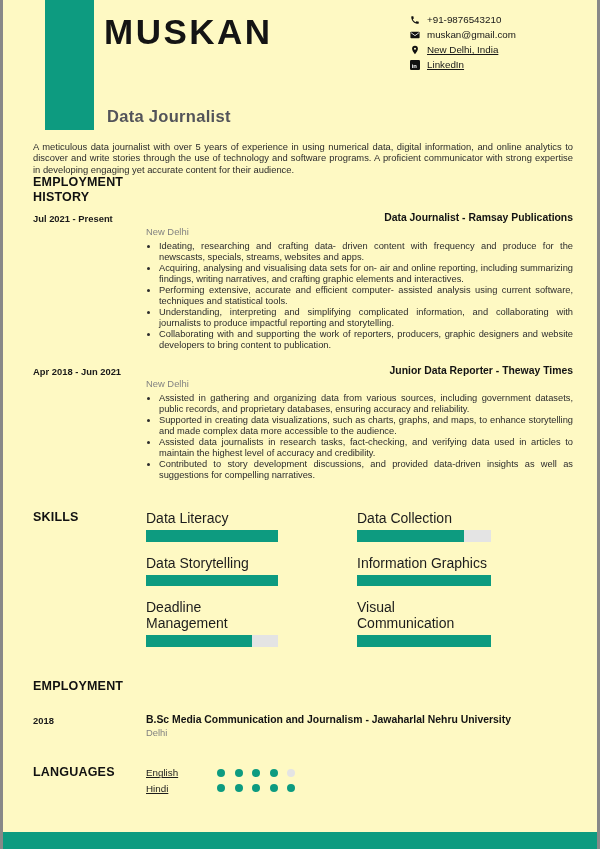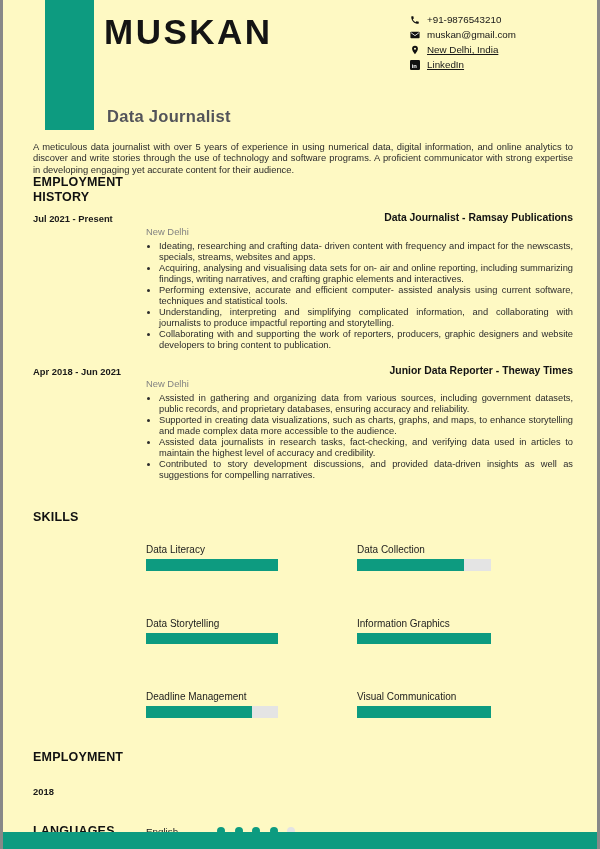--- a/index.html
+++ b/index.html
@@ -29,21 +29,21 @@
   .h-employment { width:110px; }
   .job1 { margin-top:7px; }
   .job2 { margin-top:14px; }
   .dates { font-size:9.4px; font-weight:bold; color:#1a1a1a; padding-right:8px; padding-top:1px; }
   .job-title { font-size:10.4px; font-weight:bold; color:#131313;text-align:right; }
   .job-loc { font-size:9.4px; color:var(--muted); margin-top:2.5px; }
   .bullets { margin-top:4px; padding-left:13px; list-style:disc outside; }
   .bullets li { font-size:9.3px; line-height:11px; text-align:justify; color:#2c2c2c; }
   .skills-row { margin-top:29px; }
   .skills-grid { display:grid; grid-template-columns:132px 134px; column-gap:79px; row-gap:13px; }
-  .skill-label { font-size:10px; color:#1c1c1c; margin-bottom:4px;margin-top:34px; }
+  .skill-label { font-size:14px; color:#1c1c1c; margin-bottom:4px; }
   .skill-bar { height:11.5px; background:var(--bar-bg); }
   .skill-fill { height:100%; background:var(--accent); }
   .edu-h-row { margin-top:32px; }
   .edu-row { margin-top:20px; }
   .degree { font-size:10.4px; font-weight:bold; color:#131313; }
   .edu-loc { font-size:9.4px; color:var(--muted); margin-top:2.5px; }
   .langs-row { margin-top:27px; }
   .lang-item { display:grid; grid-template-columns:71px auto; align-items:center; height:15.5px; }
   .lang-label { font-size:9.8px; color:#1c1c1c;text-decoration:underline; }
   .dots { display:flex; gap:9.5px; align-items:center; }
@@ -104,21 +104,21 @@
     <p class="summary">A meticulous data journalist with over 5 years of experience in using numerical data, digital information, and online analytics to discover and write stories through the use of technology and software programs. A proficient communicator with strong expertise in developing engaging yet accurate content for their audience.</p>
 
     <div class="sec-h h-employment">EMPLOYMENT HISTORY</div>
 
     <div class="row job1">
       <div class="dates">Jul 2021 - Present</div>
       <div>
         <div class="job-title">Data Journalist - Ramsay Publications</div>
         <div class="job-loc">New Delhi</div>
         <ul class="bullets">
-          <li>Ideating, researching and crafting data- driven content with frequency and impact for the newscasts, specials, streams, websites and apps.</li>
+          <li>Ideating, researching and crafting data- driven content with frequency and produce for the newscasts, specials, streams, websites and apps.</li>
           <li>Acquiring, analysing and visualising data sets for on- air and online reporting, including summarizing findings, writing narratives, and crafting graphic elements and interactives.</li>
           <li>Performing extensive, accurate and efficient computer- assisted analysis using current software, techniques and statistical tools.</li>
           <li>Understanding, interpreting and simplifying complicated information, and collaborating with journalists to produce impactful reporting and storytelling.</li>
           <li>Collaborating with and supporting the work of reporters, producers, graphic designers and website developers to bring content to publication.</li>
         </ul>
       </div>
     </div>
 
     <div class="row job2">
       <div class="dates">Apr 2018 - Jun 2021</div>
@@ -175,20 +175,24 @@
         </div>
       </div>
     </div>
 
     <div class="row edu-h-row">
       <div class="sec-h">EMPLOYMENT</div>
       <div></div>
     </div>
     <div class="row edu-row">
       <div class="dates">2018</div>
+      <div>
+        <div class="degree">B.Sc Media Communication and Journalism - Jawaharlal Nehru University</div>
+        <div class="edu-loc">Delhi</div>
+      </div>
     </div>
 
     <div class="row langs-row">
       <div class="sec-h">LANGUAGES</div>
       <div>
         <div class="lang-item">
           <div class="lang-label">English</div>
           <div class="dots">
               <span class="dot filled"></span>
               <span class="dot filled"></span>

